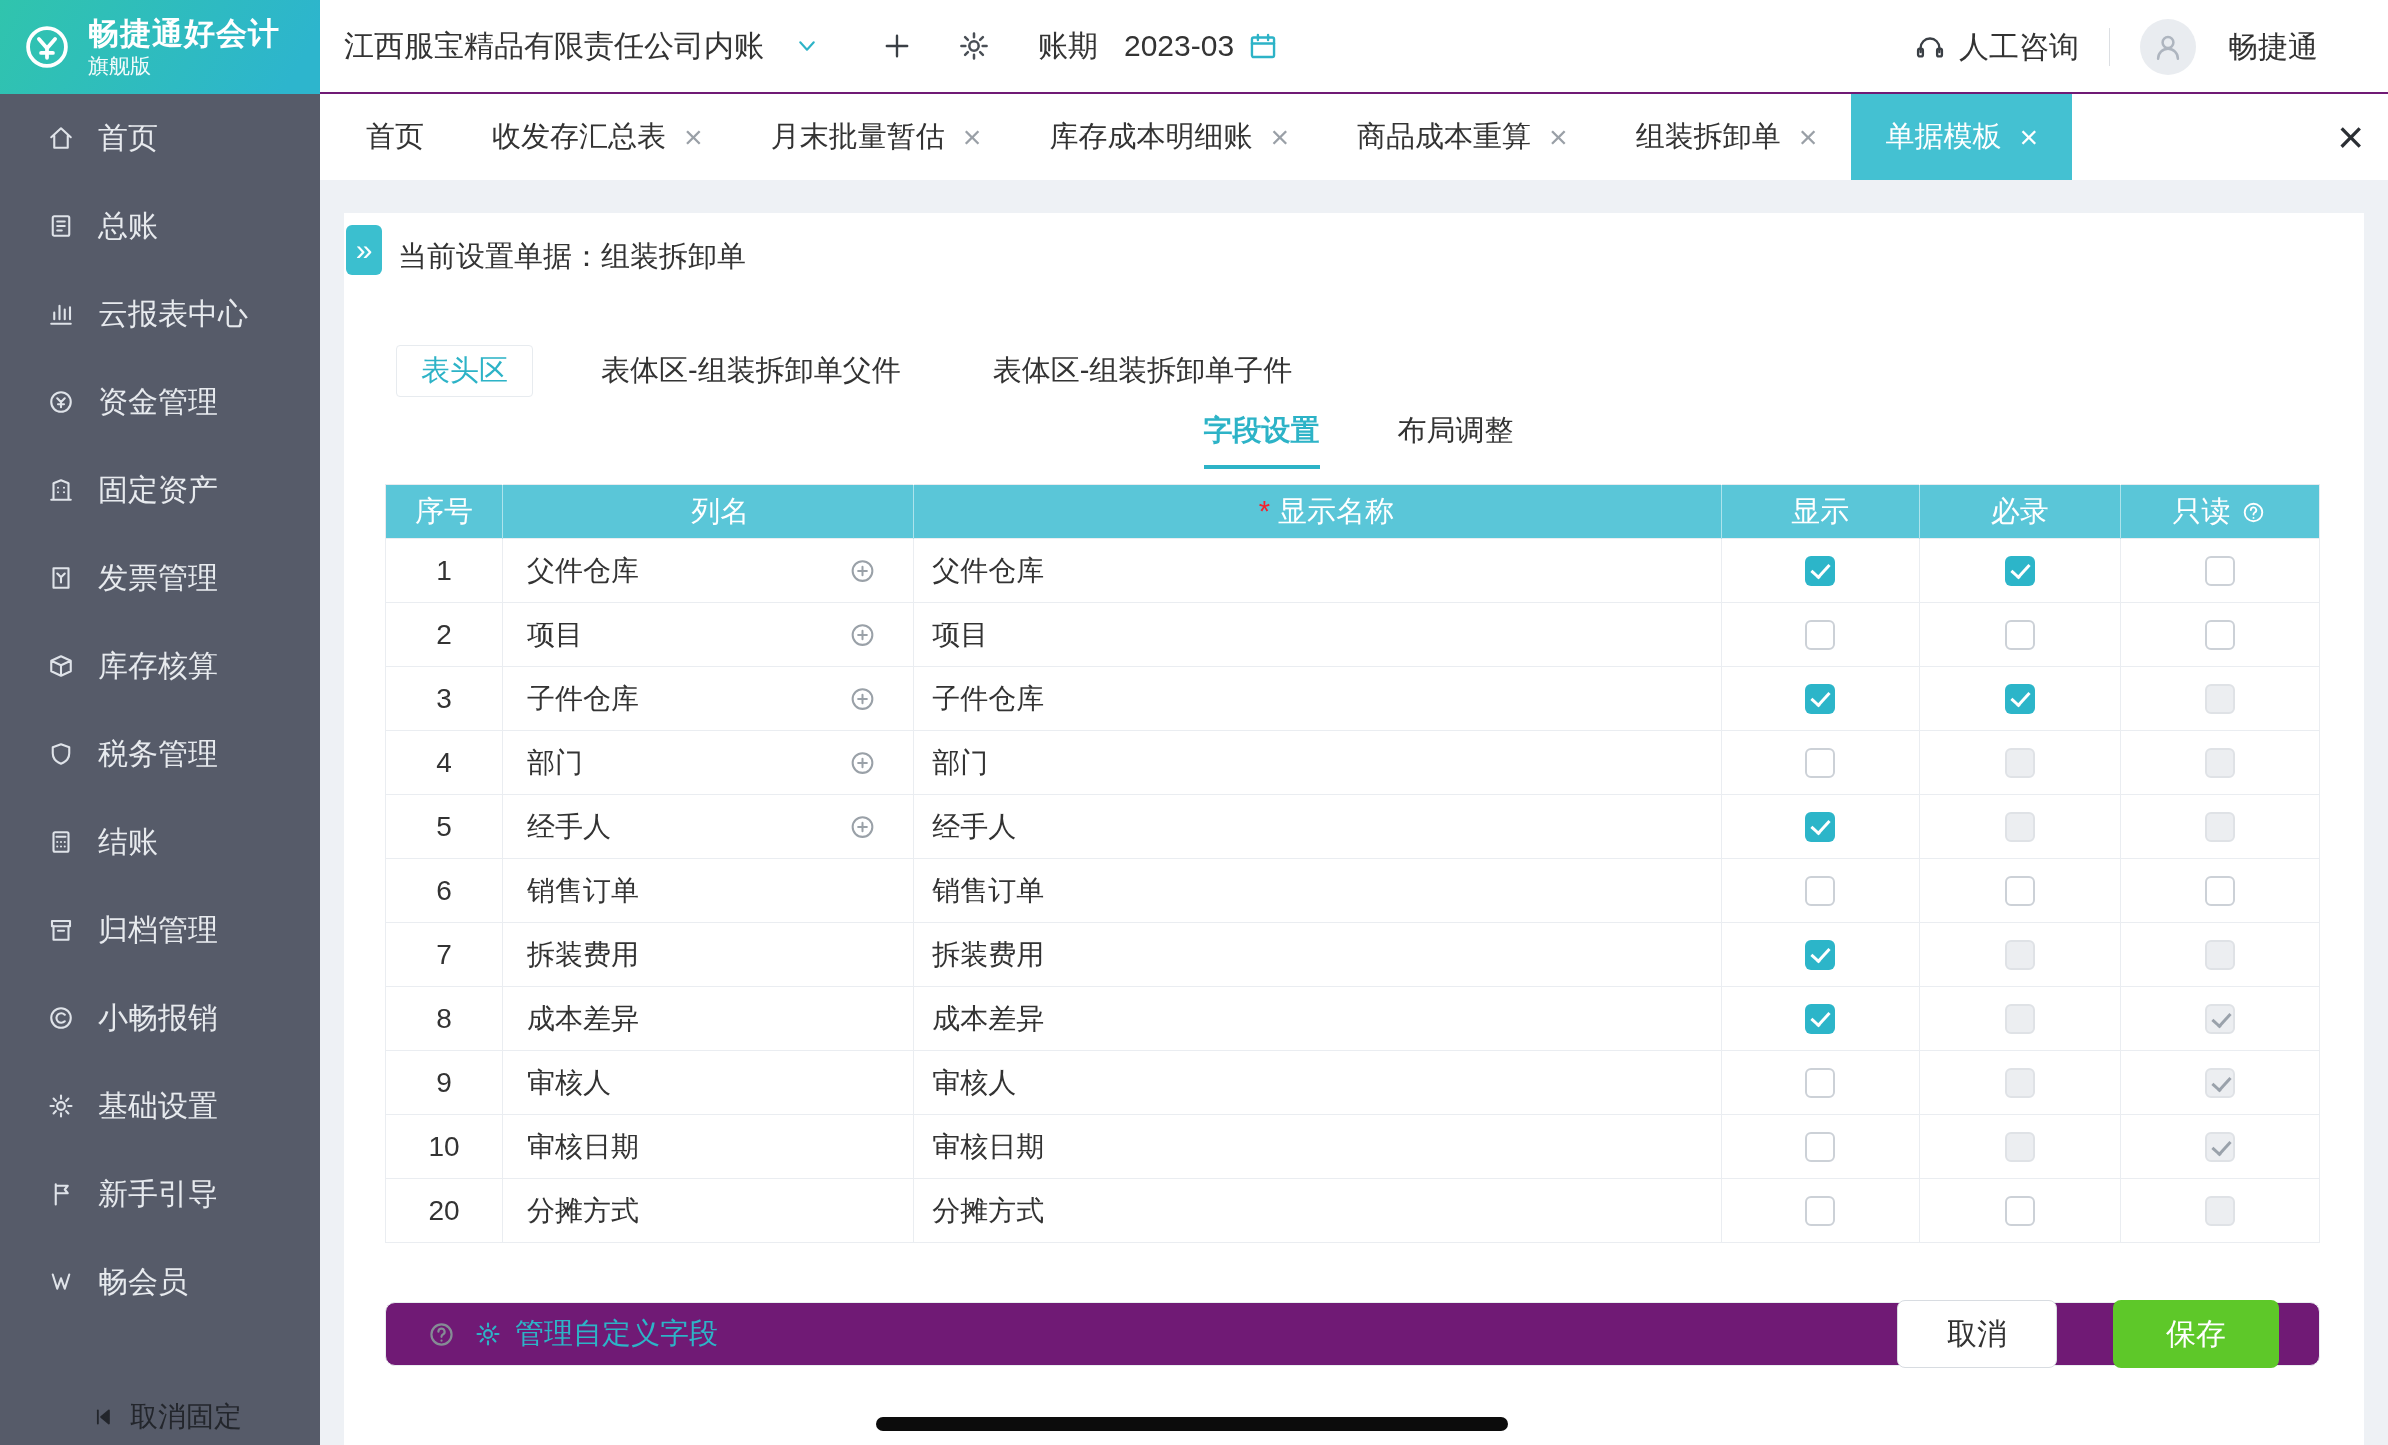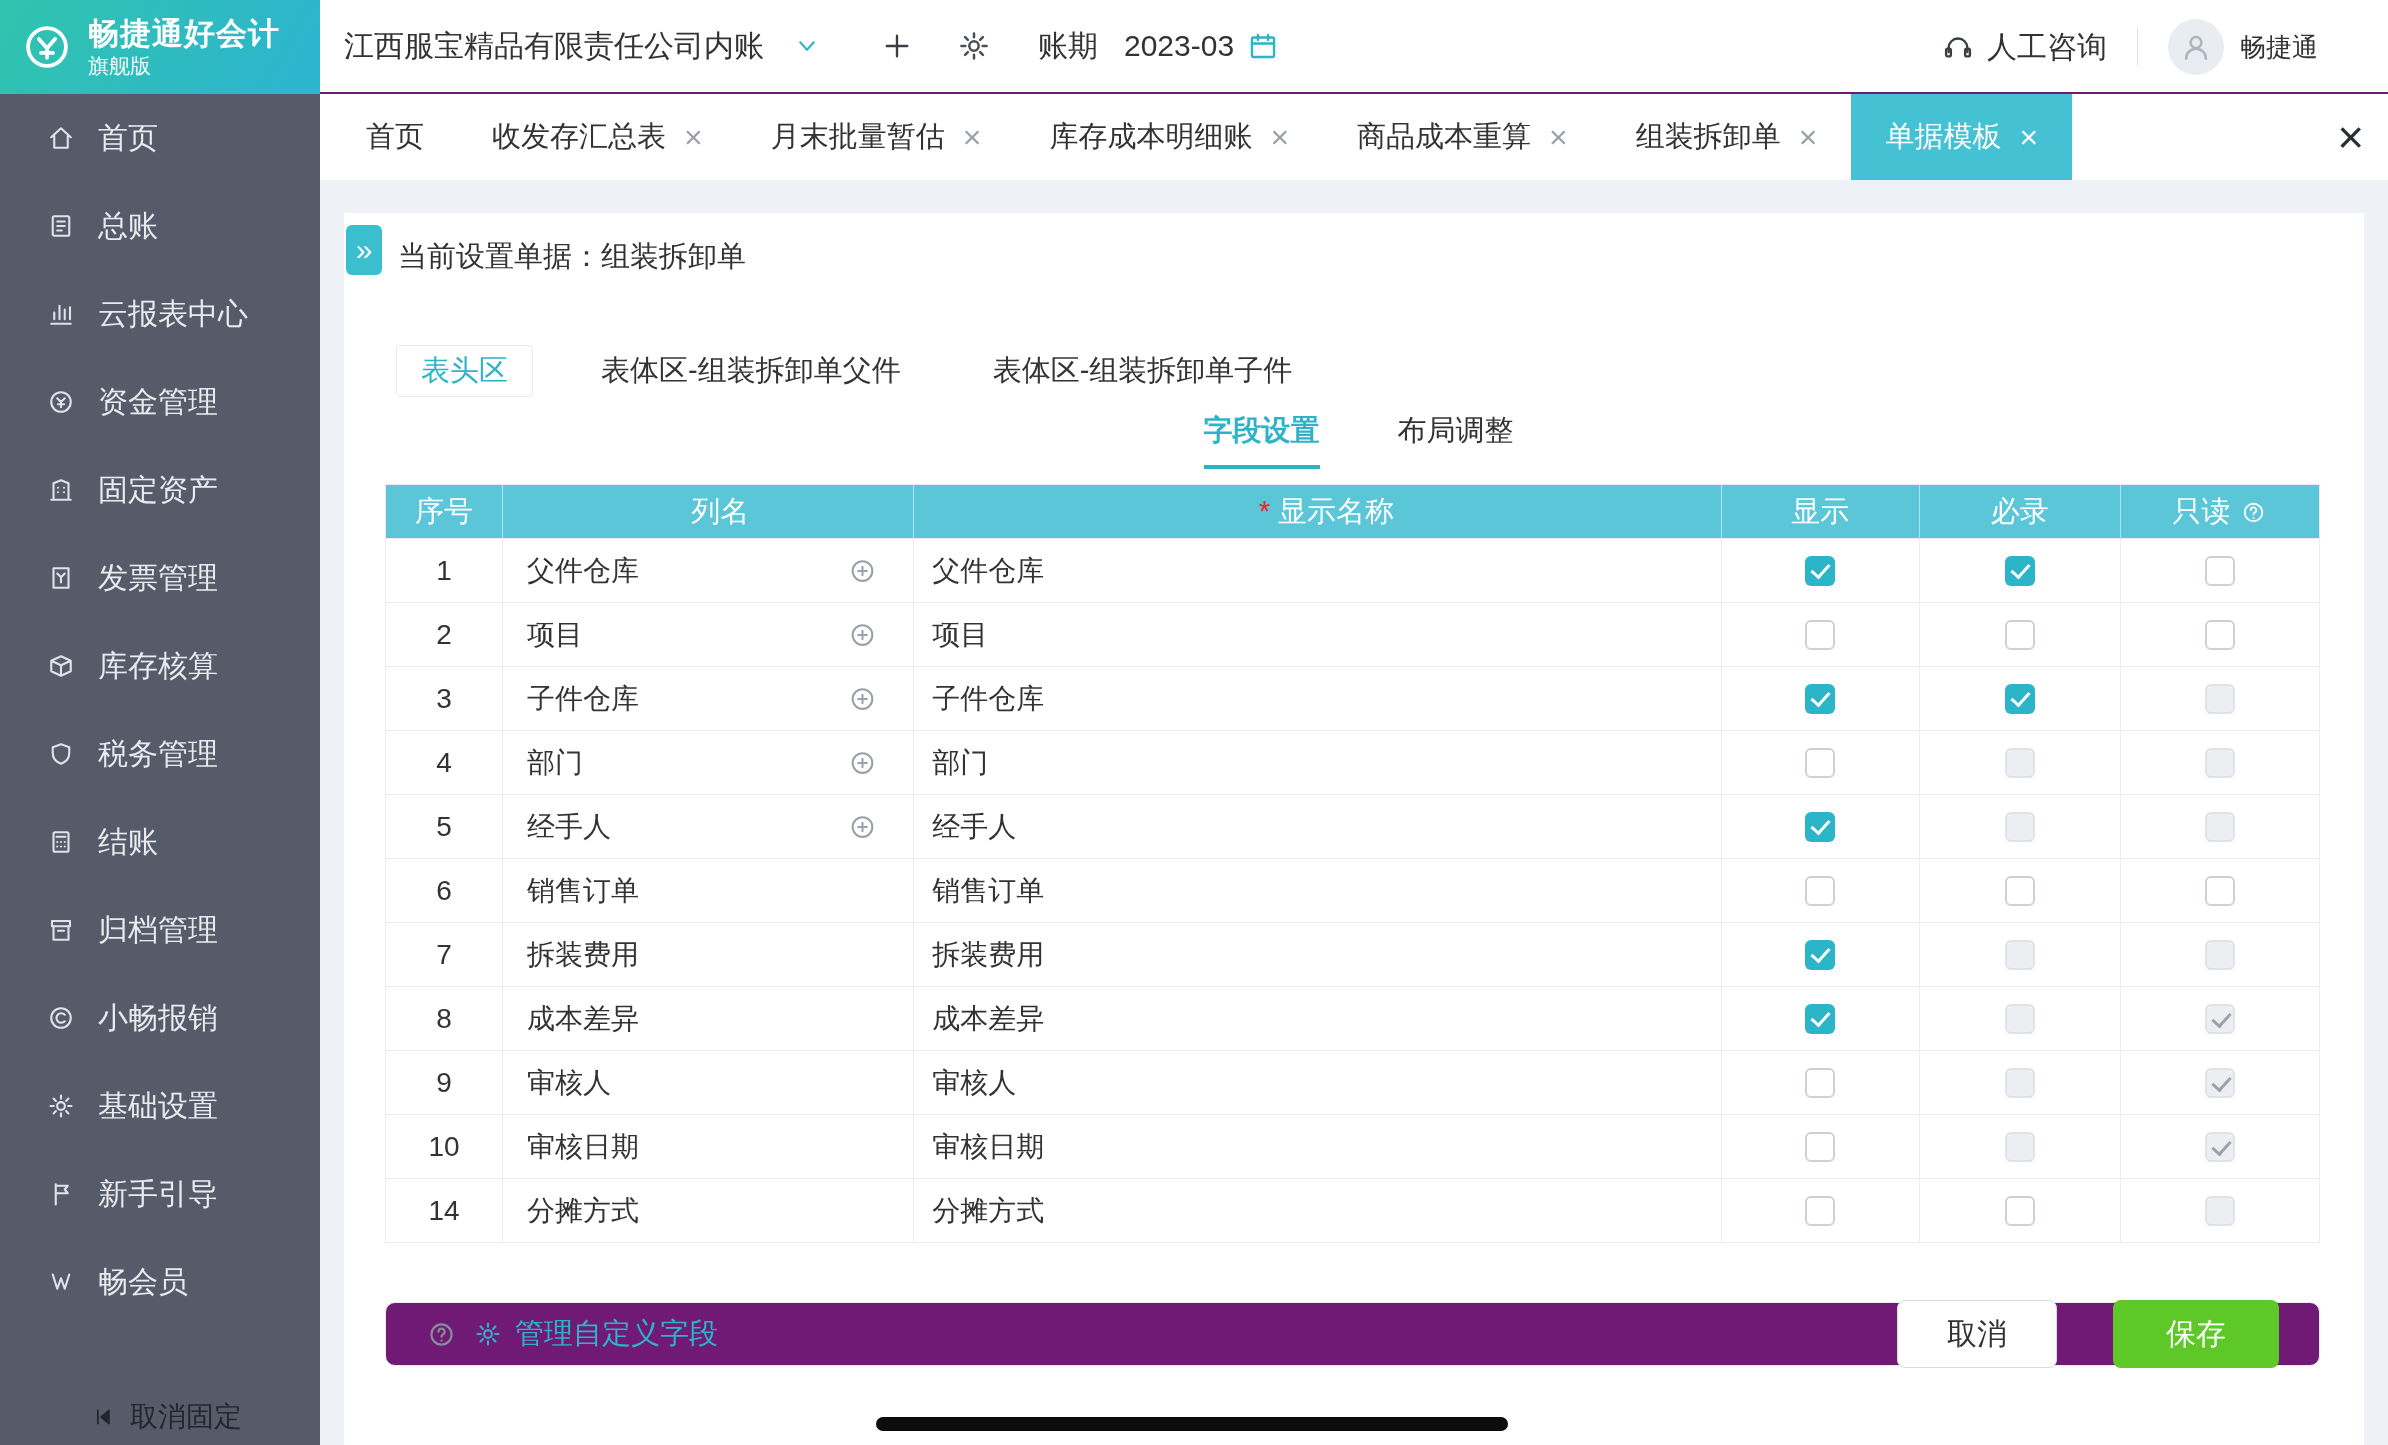--- a/index.html
+++ b/index.html
@@ -38,21 +38,21 @@
 
   .topbar-right { position: absolute; right: 70px; top: 0; height: 94px; display: flex; align-items: center; }
   .headset { color: #3a3f45; } .headset svg { width: 34px; height: 34px; }
   .support-label { font-size: 30px; margin-left: 12px; cursor: pointer; }
   .vdiv { width: 1px; height: 38px; background: #dcdfe3; margin: 0 30px; }
   .avatar {
     width: 56px; height: 56px; border-radius: 50%; background: #e9ecf0;
     display: flex; align-items: center; justify-content: center; color: #aeb5bf; cursor: pointer;
   }
   .avatar svg { width: 36px; height: 36px; }
-  .username { font-size: 26px; margin-left: 16px; cursor: pointer; }
+  .username { font-size: 30px; margin-left: 32px; cursor: pointer; }
 
   
   .sidebar {
     position: absolute; left: 0; top: 94px; width: 320px; bottom: 0;
     background: #565b69; z-index: 4;
   }
   .side-item {
     height: 88px; display: flex; align-items: center; gap: 22px;
     padding-left: 46px; color: #e7eaee; font-size: 30px; cursor: pointer; white-space: nowrap;
   }
@@ -600,21 +600,21 @@
               <div class="cb unchecked"></div>
             </td>
             <td class="c-cb">
               <div class="cb disabled"></div>
             </td>
             <td class="c-cb">
               <div class="cb disabled-checked"></div>
             </td>
           </tr>
           <tr>
-            <td class="c-index">14</td>
+            <td class="c-index">20</td>
             <td class="c-col"><span>分摊方式</span></td>
             <td class="c-disp">分摊方式</td>
             <td class="c-cb">
               <div class="cb unchecked"></div>
             </td>
             <td class="c-cb">
               <div class="cb unchecked"></div>
             </td>
             <td class="c-cb">
               <div class="cb disabled"></div>

